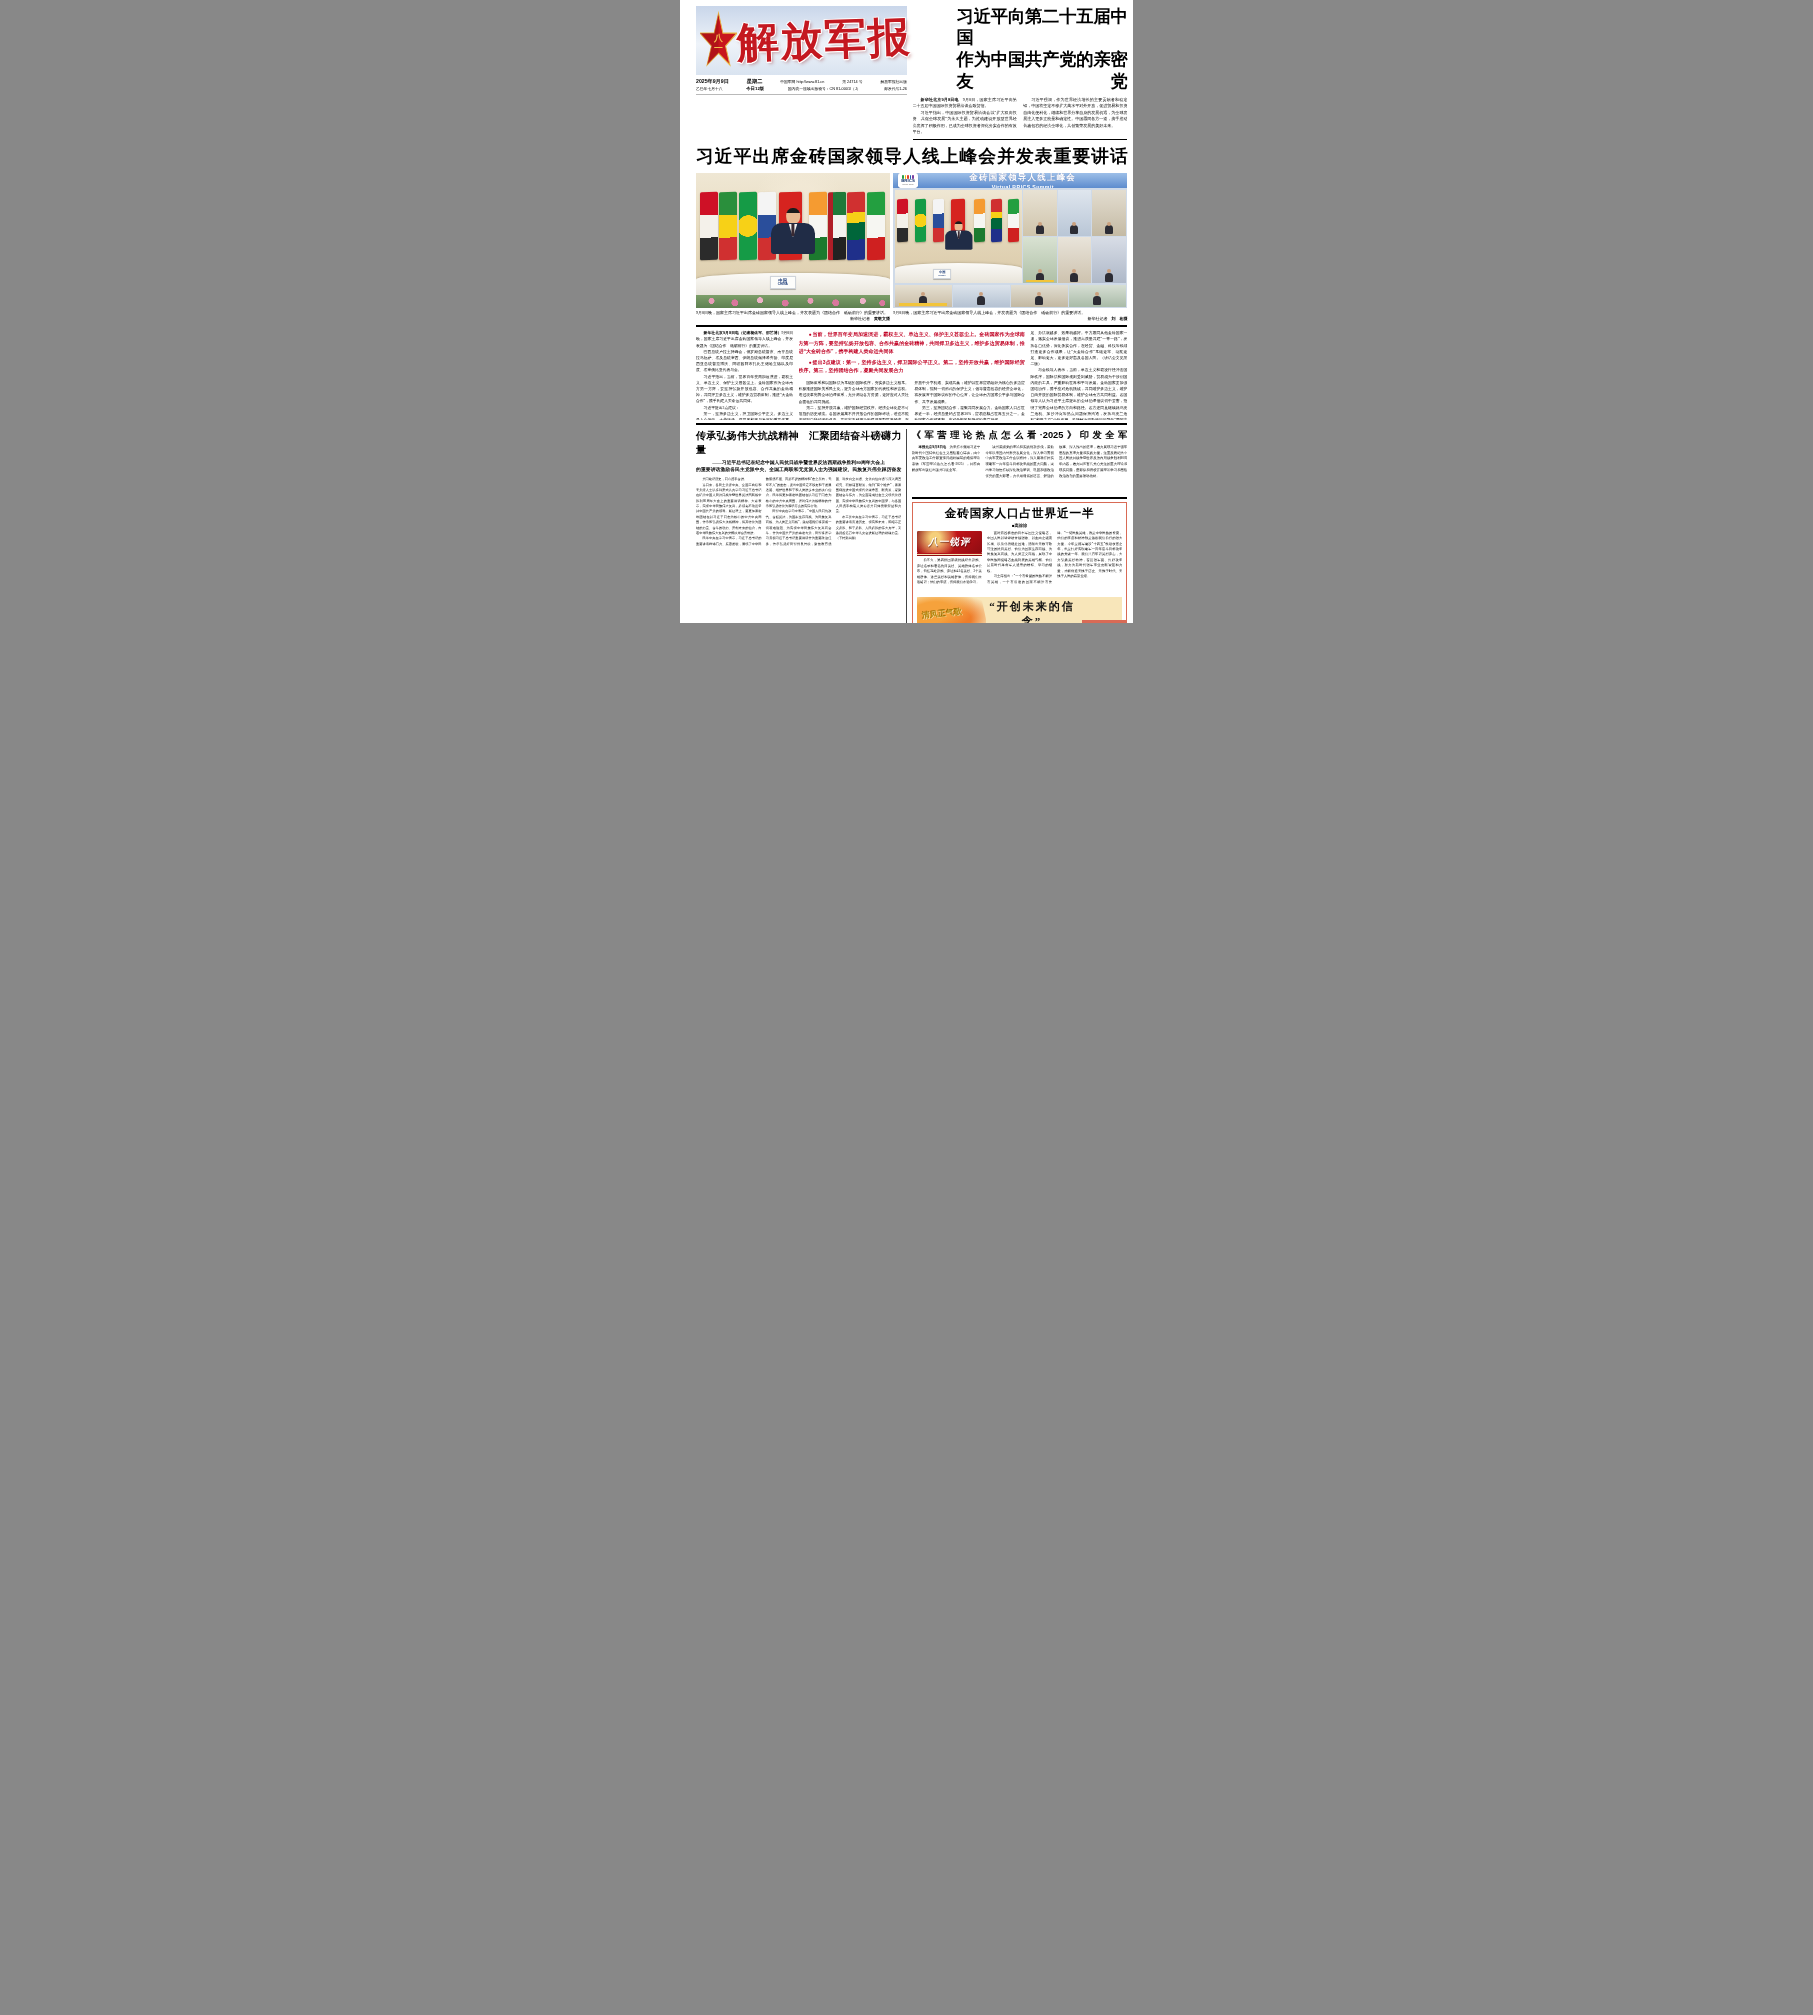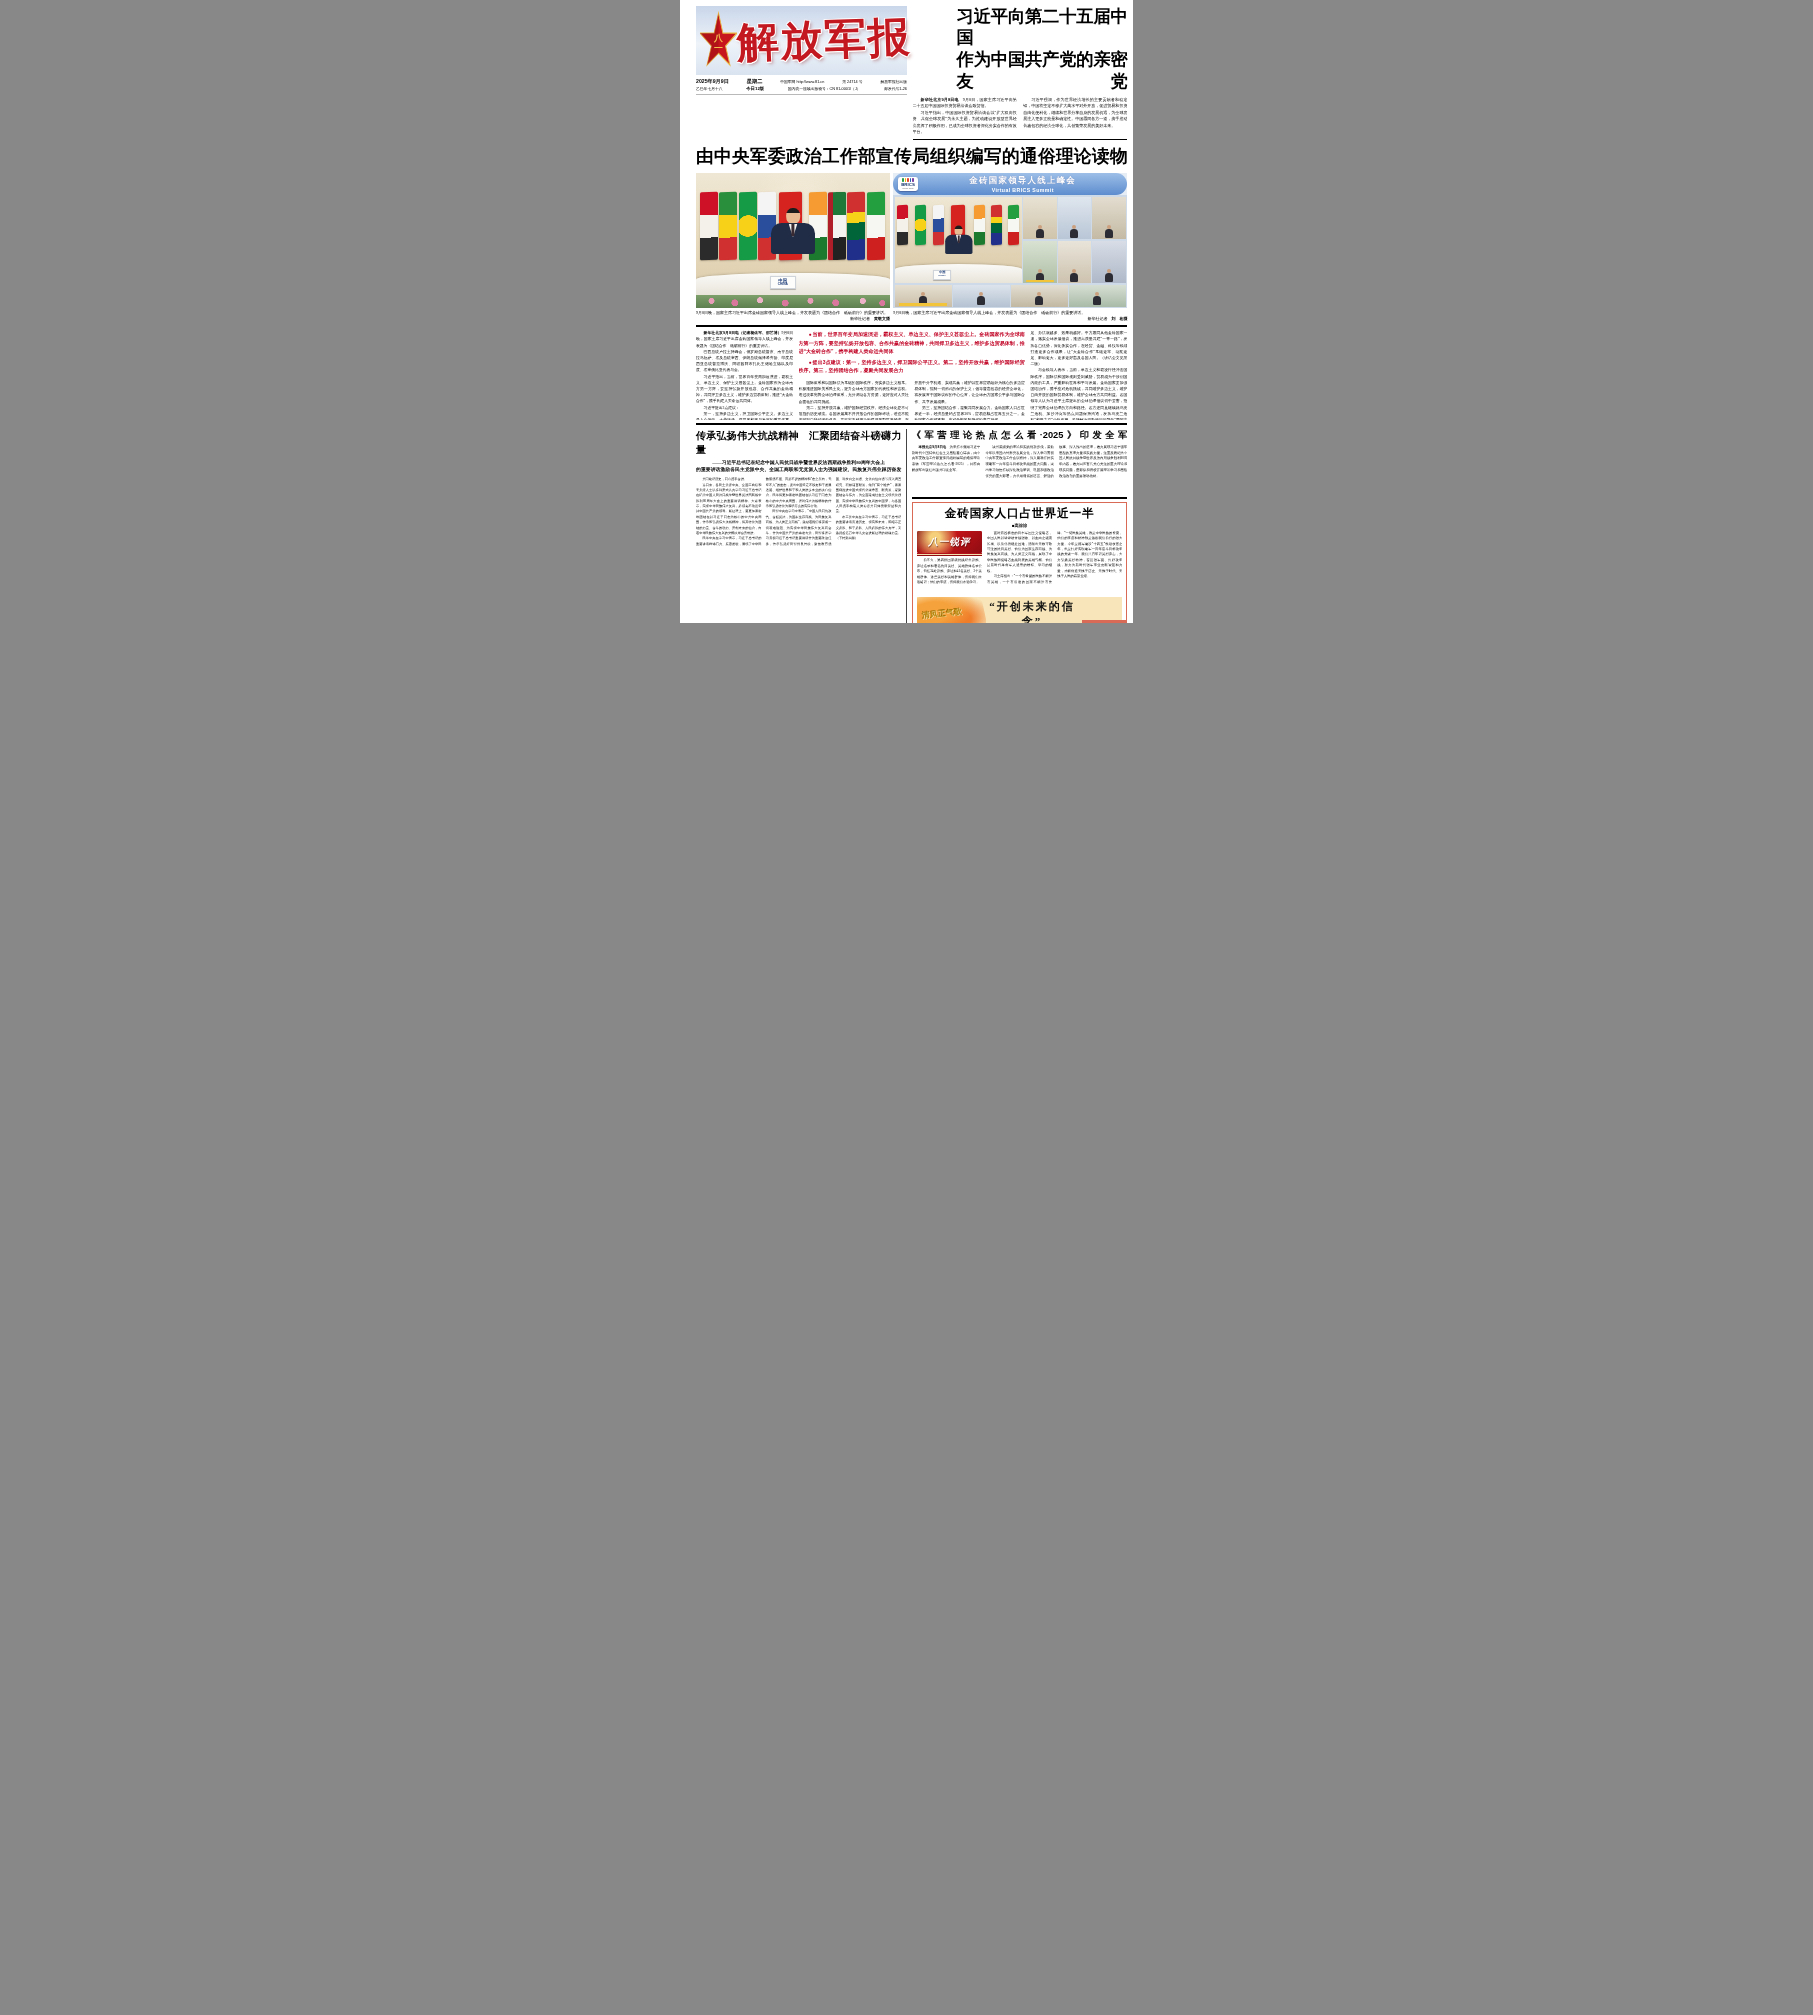--- a/index.html
+++ b/index.html
@@ -48,21 +48,21 @@
   .fig-head { position:absolute; left:50%; transform:translateX(-50%); top:0; width:13.7px; height:16px; border-radius:46% 46% 44% 44%; background:linear-gradient(180deg,#1c1c1c 0 30%,#e9bb92 30%); }
   .fig-body { position:absolute; left:50%; transform:translateX(-50%); top:14.5px; width:44px; height:31px; background:#202c46; border-radius:10.5px 10.5px 2.4px 2.4px; }
   .fig-shirt { position:absolute; left:50%; transform:translateX(-50%); top:15.3px; width:8.9px; height:13.7px; background:#f2f2f2; clip-path:polygon(0 0,100% 0,50% 100%); }
   .fig-tie { position:absolute; left:50%; transform:translateX(-50%); top:16px; width:3.2px; height:12px; background:#3a2a32; }
   .desk { position:absolute; left:0; bottom:9%; width:100%; height:17%; background:linear-gradient(180deg,#fbfaf7,#e8e4da); border-radius:50% 50% 0 0 / 28% 28% 0 0; box-shadow:0 -0.8px 2px rgba(100,90,70,.25); }
   .placard { position:absolute; background:#fdfdfb; border:0.4px solid #cfd4da; border-radius:0.8px; text-align:center; font-family:"Liberation Sans",sans-serif; color:#1d3d7a; line-height:1.15; box-shadow:0 0.4px 0.8px rgba(0,0,0,.25); }
   .flowers { position:absolute; left:0; bottom:0; width:100%; height:10%;
     background:radial-gradient(circle at 8% 45%,#e89cb8 2.8px,transparent 3.2px),radial-gradient(circle at 20% 60%,#d9779d 3.2px,transparent 3.6px),radial-gradient(circle at 33% 40%,#eeb2c8 2.8px,transparent 3.2px),radial-gradient(circle at 46% 62%,#d9779d 3.2px,transparent 3.6px),radial-gradient(circle at 59% 44%,#e89cb8 2.8px,transparent 3.2px),radial-gradient(circle at 72% 60%,#d9779d 3.2px,transparent 3.6px),radial-gradient(circle at 86% 46%,#eeb2c8 2.8px,transparent 3.2px),radial-gradient(circle at 96% 62%,#d9779d 2.8px,transparent 3.2px),linear-gradient(180deg,#7d9f6a,#5e8050); }
 
   .photo-right { flex:1; background:#e6edf5; display:flex; flex-direction:column; }
-  .brics-banner { height:22px; background:linear-gradient(180deg,#9dbfe8 0%,#5d8cce 100%); display:flex; align-items:center; padding:0 4.8px; gap:4.8px;border-radius:11px; }
+  .brics-banner { height:15px; background:linear-gradient(180deg,#9dbfe8 0%,#5d8cce 100%); display:flex; align-items:center; padding:0 4.8px; gap:4.8px; }
   .brics-logo { background:#fff; border-radius:2.4px; padding:1.2px 3.2px; text-align:center; line-height:1.05; box-shadow:0 0.4px 1.2px rgba(0,0,60,.3); }
   .brics-logo .bars { display:flex; gap:0.8px; justify-content:center; margin-bottom:0.8px; }
   .brics-logo .bars i { width:1.6px; height:4px; border-radius:0.8px; display:block; }
   .banner-text { flex:1; text-align:center; color:#fff; font-family:"Liberation Sans",sans-serif; }
   .banner-cn { font-size:8.5px; font-weight:900; letter-spacing:1.2px; text-shadow:0 0.4px 0.8px rgba(0,0,80,.4); }
   .banner-en { font-size:5.2px; font-weight:bold; letter-spacing:0.4px; }
   .wall { flex:1; display:flex; gap:1.2px; padding:1.6px; background:#cfdae8; }
   .wall-main { width:55%; position:relative; background:linear-gradient(180deg,#efe7d4 0%,#e3d5b8 55%,#d9c9a8 100%); overflow:hidden; }
   .wall-side { flex:1; display:grid; grid-template-columns:1fr 1fr 1fr; grid-auto-rows:1fr; gap:1.2px; }
   .cell { position:relative; overflow:hidden; }
@@ -164,21 +164,21 @@
       <div class="tr-headline">作为中国共产党的亲密友党</div>
       <div class="tr-body flow">
         <p><b class="lead">新华社北京9月8日电</b><span>　9月8日，国家主席习近平向第二十五届中国国际投资贸易洽谈会致贺信。</span></p>
         <p>习近平指出，中国国际投资贸易洽谈会以“扩大双向投资　共促全球发展”为永久主题，为推动建设开放型世界经济发挥了积极作用，已成为全球投资者深化务实合作的有效平台。</p>
         <p>习近平强调，作为世界经济增长的主要贡献者和稳定锚，中国将坚定不移扩大高水平对外开放，促进贸易和投资自由化便利化，继续和世界分享自身的发展机遇，为全球发展注入更多正能量和确定性。中国愿同各方一道，携手推动普惠包容的经济全球化，共创繁荣发展的美好未来。</p>
 
       </div>
     </div>
   </div>
 
-  <div class="main-headline">由中央军委政治工作部宣传局组织编写的通俗理论读物</div>
+  <div class="main-headline">习近平出席金砖国家领导人线上峰会并发表重要讲话</div>
 
   <div class="photos">
     <div class="photo photo-left">
       <div class="wall-orn"></div>
       <div class="flagrow">
         <div class="flag fl-eg"></div>
         <div class="flag fl-et"></div>
         <div class="flag fl-br"></div>
         <div class="flag fl-ru"></div>
         <div class="flag fl-cn"></div>

